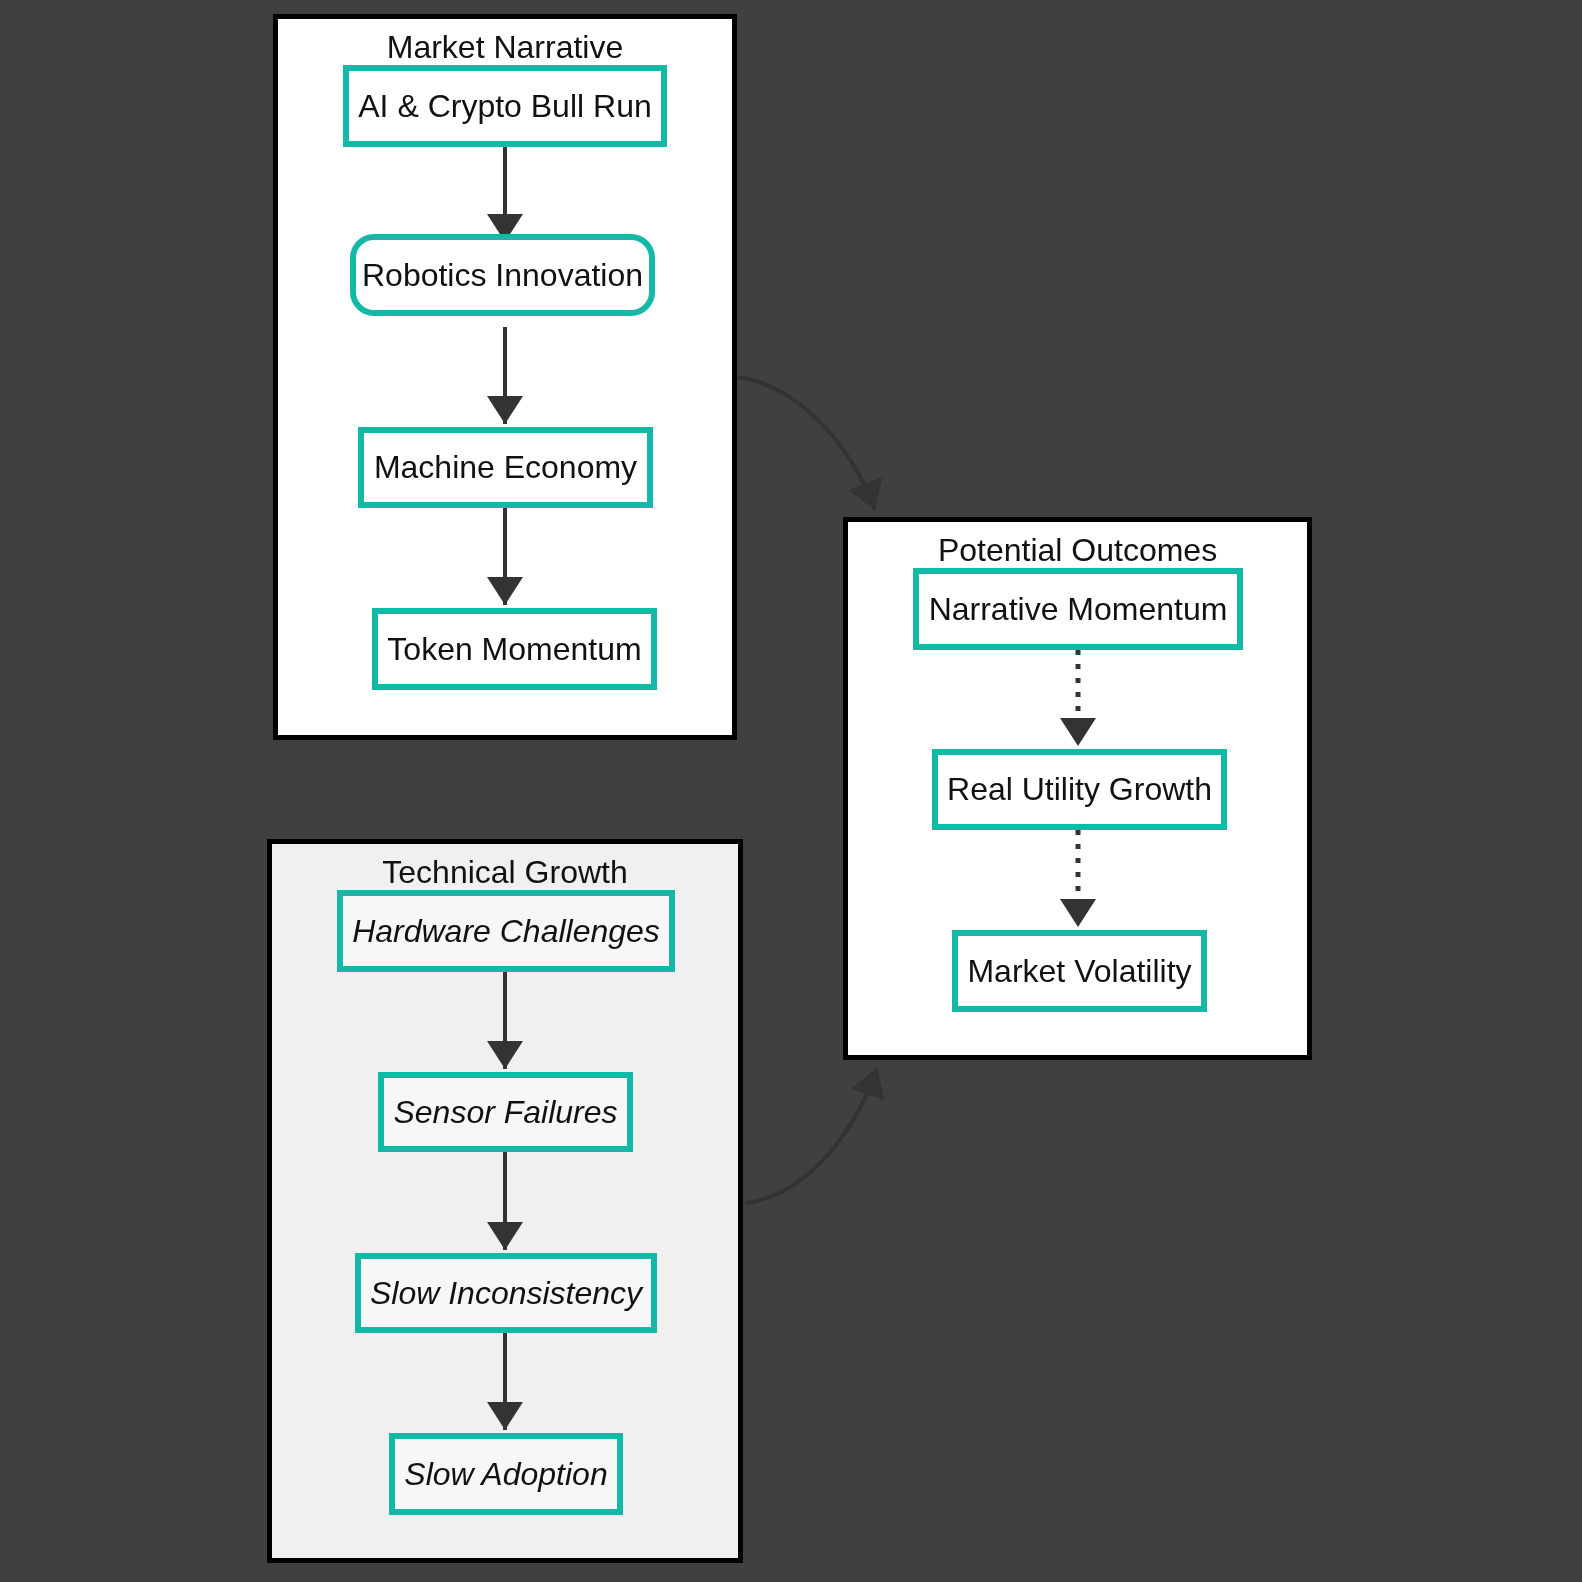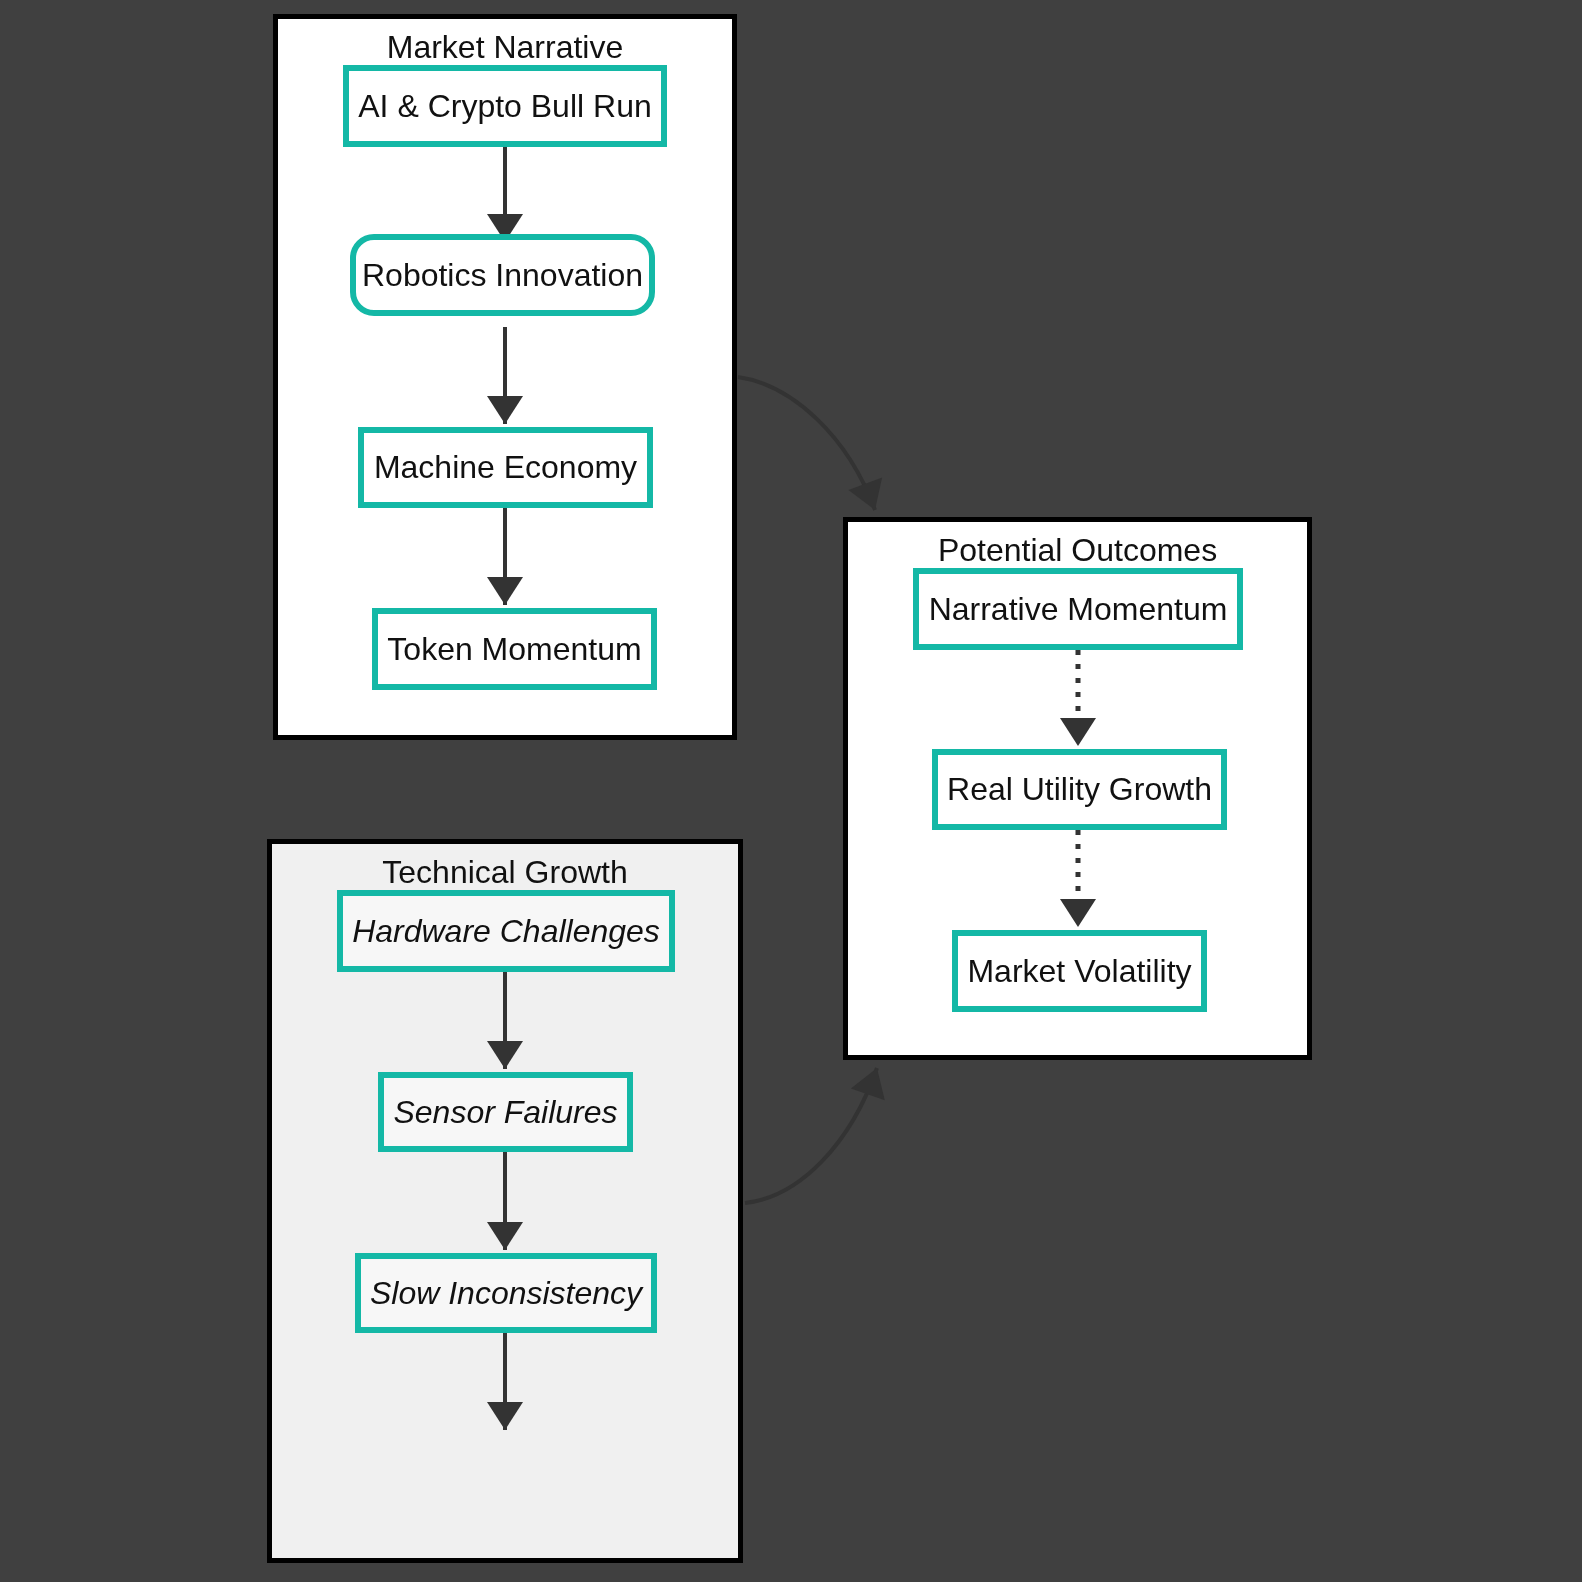--- a/index.html
+++ b/index.html
@@ -107,18 +107,19 @@
   </svg>
 
   <div class="node" style="left:343px; top:65px; width:324px; height:82px;">AI &amp; Crypto Bull Run</div>
   <div class="node" style="left:350px; top:234px; width:305px; height:82px;border-radius:24px;">Robotics Innovation</div>
   <div class="node" style="left:358px; top:427px; width:295px; height:81px;">Machine Economy</div>
   <div class="node" style="left:363px; top:608px; width:285px; height:82px;margin-left:9px;">Token Momentum</div>
 
   <div class="node gray" style="left:337px; top:890px; width:338px; height:82px;">Hardware Challenges</div>
   <div class="node gray" style="left:378px; top:1072px; width:255px; height:80px;">Sensor Failures</div>
   <div class="node gray" style="left:355px; top:1253px; width:302px; height:80px;">Slow Inconsistency</div>
+  <div class="node gray" style="left:389px; top:1433px; width:234px; height:82px;">Slow Adoption</div>
 
   <div class="node" style="left:913px; top:568px; width:330px; height:82px;">Narrative Momentum</div>
   <div class="node" style="left:932px; top:749px; width:295px; height:81px;">Real Utility Growth</div>
   <div class="node" style="left:952px; top:930px; width:255px; height:82px;">Market Volatility</div>
 
 </div>
 
 </body></html>

